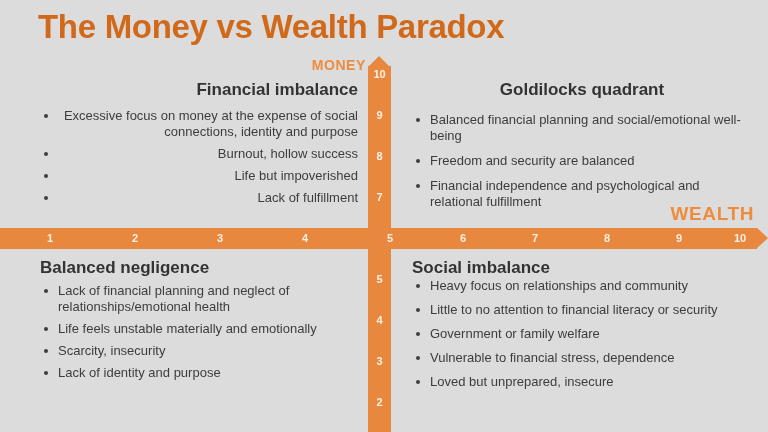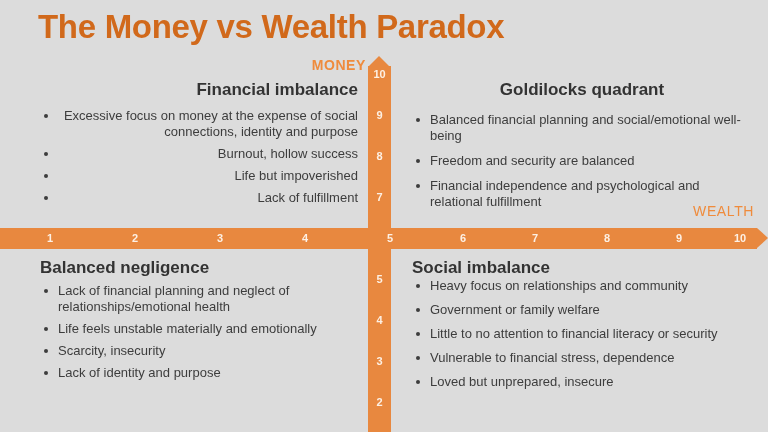--- a/index.html
+++ b/index.html
@@ -111,22 +111,22 @@
     top: 57px;
     font-size: 14px;
     font-weight: bold;
     color: #ef8b3c;
     letter-spacing: 0.6px;
   }
   #wealth-label {
     position: absolute;
     right: 14px;
     top: 203px;
-    font-size: 14px;
-    font-weight: normal;
+    font-size: 19px;
+    font-weight: bold;
     color: #ef8b3c;
     letter-spacing: 0.6px;
   }
 
   
   .quadrant {
     position: absolute;
   }
   #q-tl { left: 40px;  top: 80px;  width: 318px; text-align: right; }
   #q-tr { left: 412px; top: 80px;  width: 340px; }
@@ -234,20 +234,20 @@
       <li>Life feels unstable materially and emotionally</li>
       <li>Scarcity, insecurity</li>
       <li>Lack of identity and purpose</li>
     </ul>
   </div>
 
   <div class="quadrant" id="q-br">
     <div class="q-title">Social imbalance</div>
     <ul class="q-list">
       <li>Heavy focus on relationships and community</li>
+      <li>Little to no attention to financial literacy or security</li>
       <li>Government or family welfare</li>
-      <li>Little to no attention to financial literacy or security</li>
       <li>Vulnerable to financial stress, dependence</li>
       <li>Loved but unprepared, insecure</li>
     </ul>
   </div>
 
 </div>
 
 </body></html>

